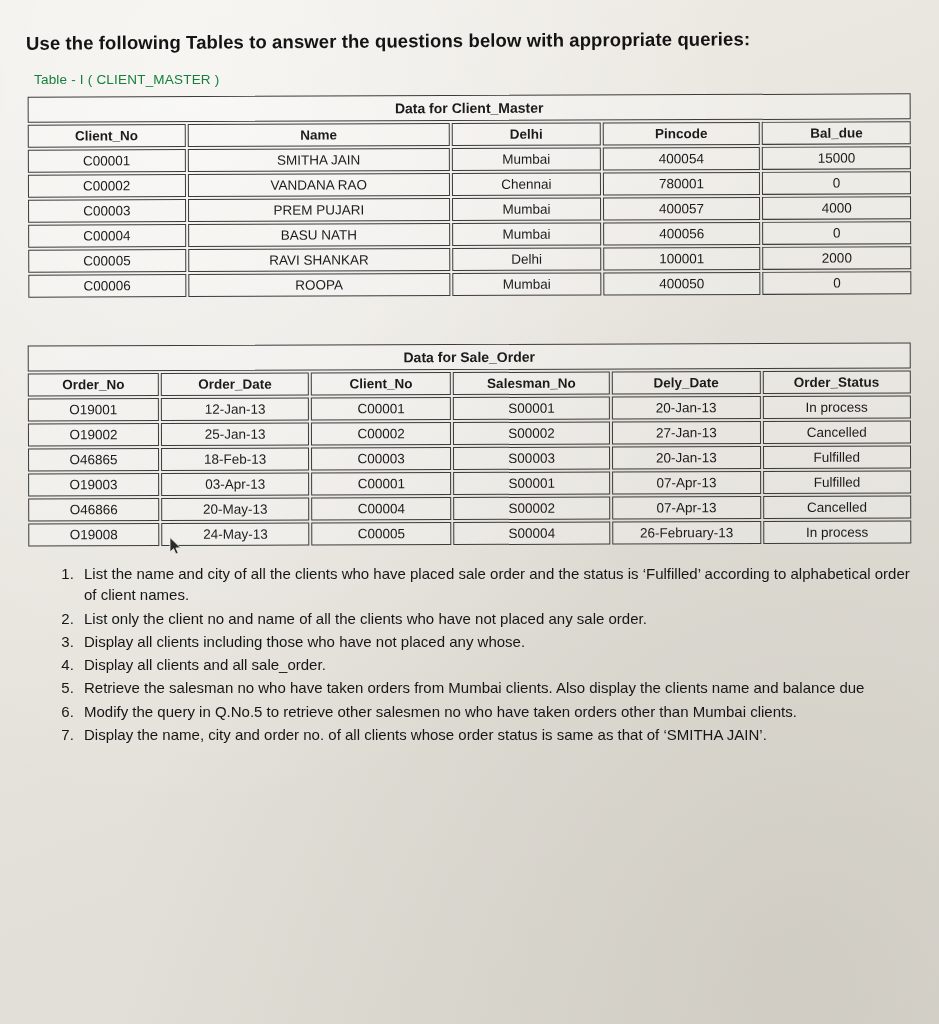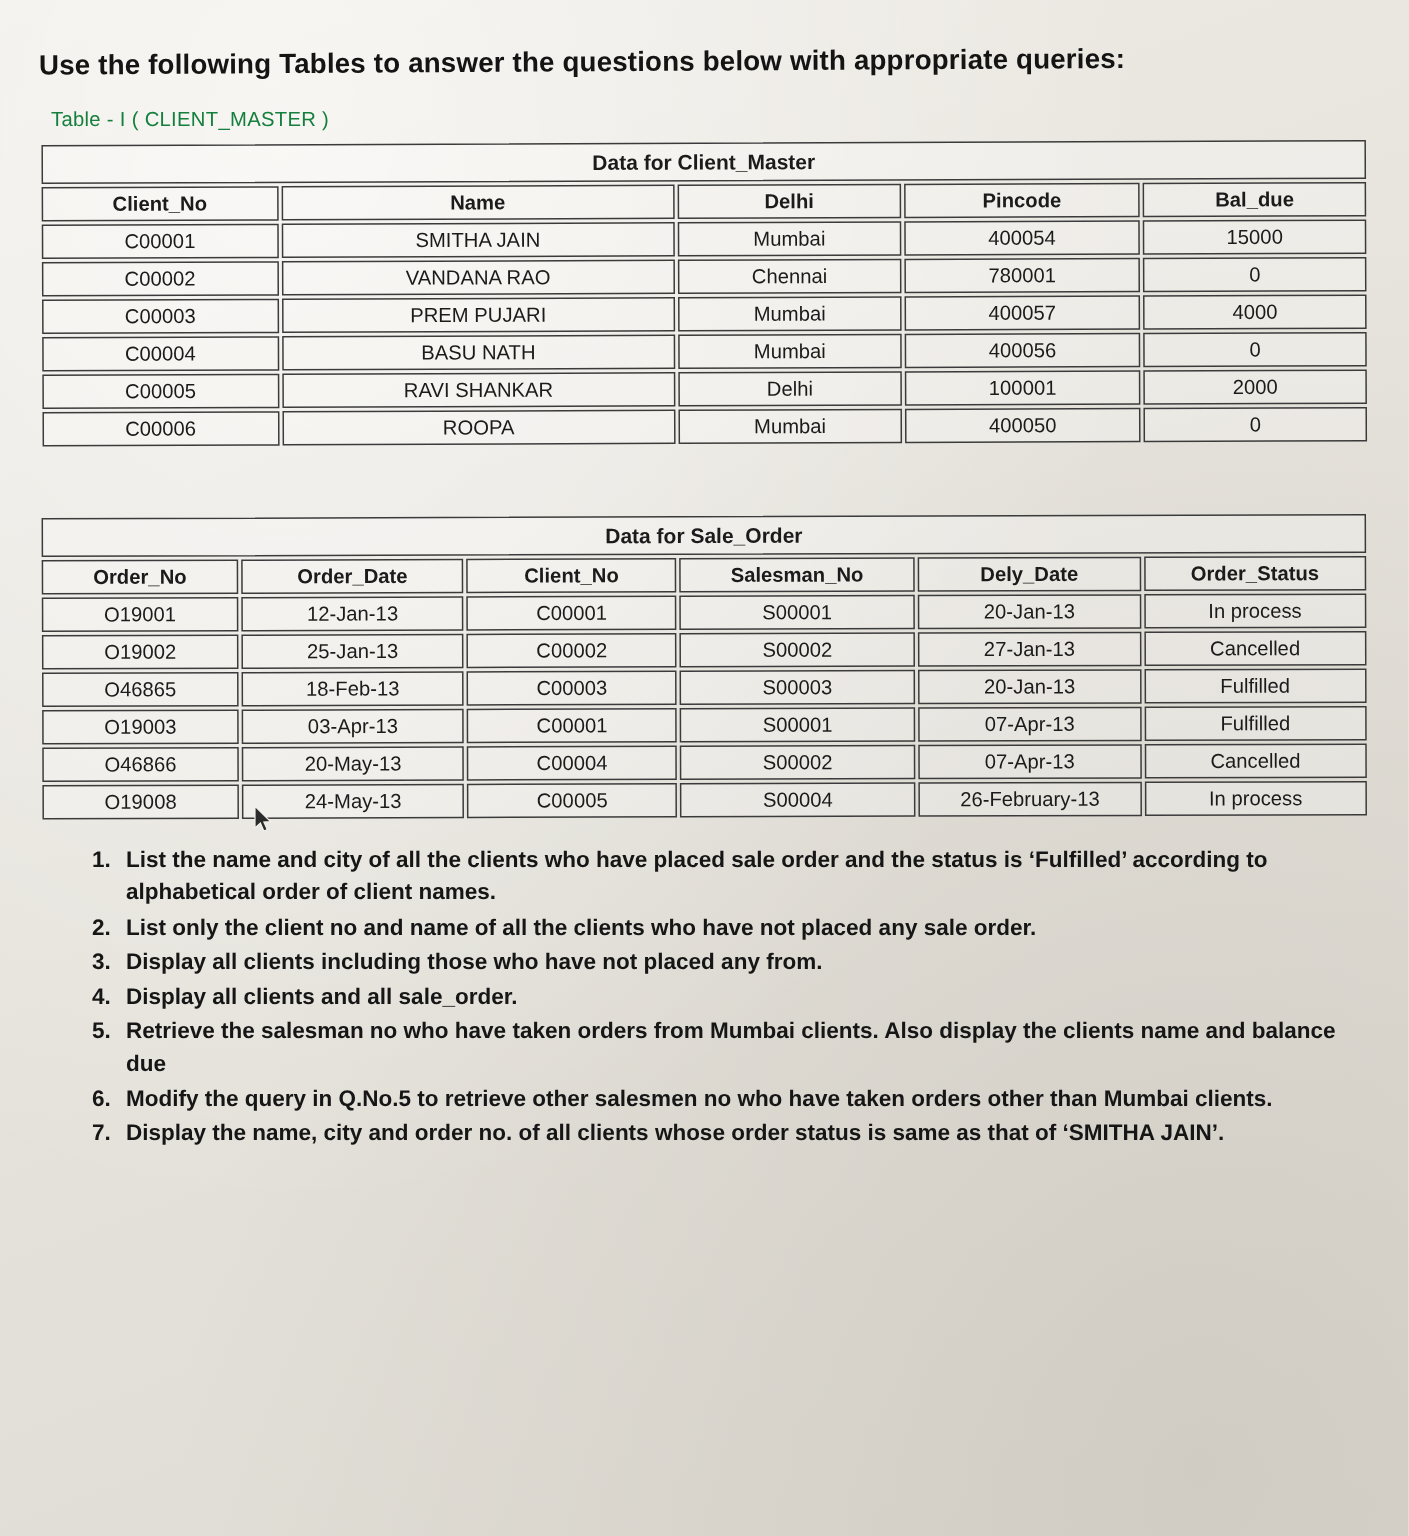--- a/index.html
+++ b/index.html
@@ -76,21 +76,20 @@
   ol.questions {
     margin: 16px 0 0 0;
     padding-left: 52px;
     font-size: 15px;
     line-height: 1.42;
     color: #161616;
   }
   ol.questions li {
     margin-bottom: 2px;
     padding-left: 6px;
-    font-weight: bold;
   }
 
   .cursor {
     position: absolute;
     left: 169px;
     top: 537px;
     width: 13px;
     height: 18px;
     pointer-events: none;
   }
@@ -234,21 +233,21 @@
           <td>26-February-13</td>
           <td>In process</td>
         </tr>
       </tbody>
     </table>
   </div>
 
   <ol class="questions">
     <li>List the name and city of all the clients who have placed sale order and the status is ‘Fulfilled’ according to alphabetical order of client names.</li>
     <li>List only the client no and name of all the clients who have not placed any sale order.</li>
-    <li>Display all clients including those who have not placed any from.</li>
+    <li>Display all clients including those who have not placed any whose.</li>
     <li>Display all clients and all sale_order.</li>
     <li>Retrieve the salesman no who have taken orders from Mumbai clients. Also display the clients name and balance due</li>
     <li>Modify the query in Q.No.5 to retrieve other salesmen no who have taken orders other than Mumbai clients.</li>
     <li>Display the name, city and order no. of all clients whose order status is same as that of ‘SMITHA JAIN’.</li>
   </ol>
 
 </div>
 
 <svg class="cursor" viewBox="0 0 13 18" xmlns="http://www.w3.org/2000/svg">
   <path d="M1 0.5 L1 15 L4.6 11.7 L6.9 17 L9.2 16 L6.9 11 L11.5 10.8 Z" fill="#2b2b2b" stroke="#f2f0ea" stroke-width="0.8"></path>

